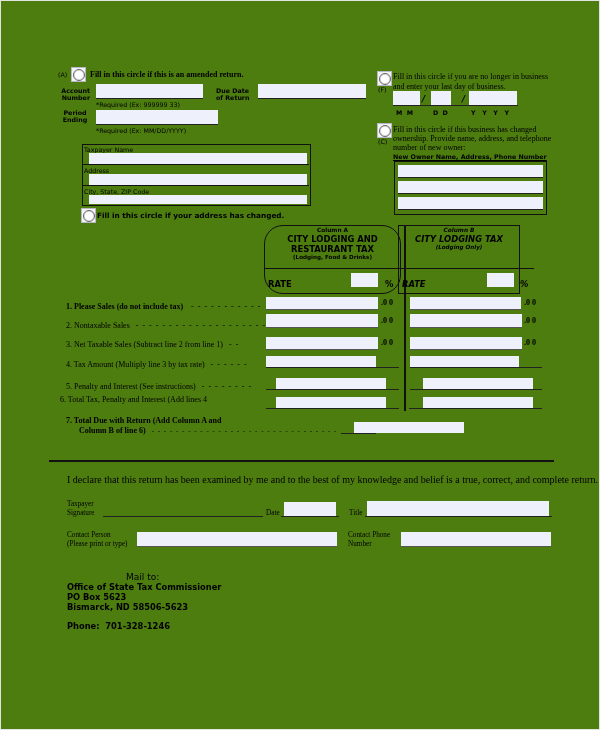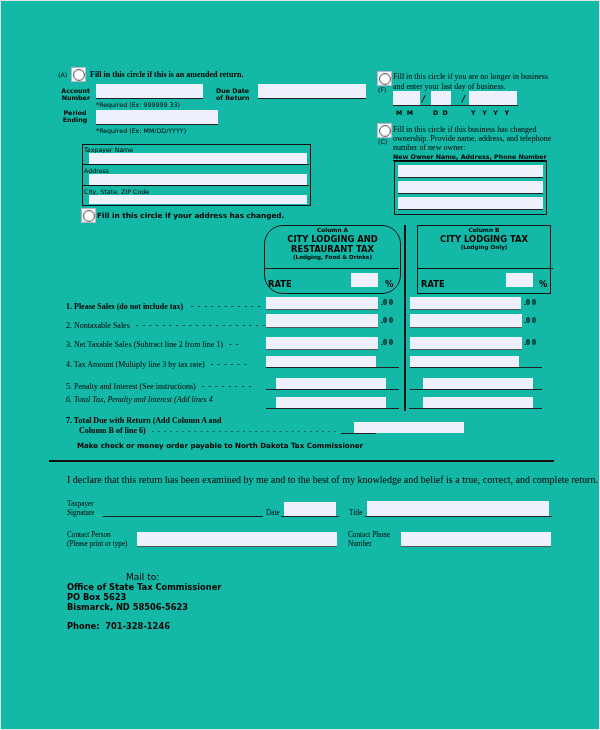--- a/index.html
+++ b/index.html
@@ -1,18 +1,18 @@
 <!DOCTYPE html>
 <html><head>
 <meta charset="utf-8">
 <style>
   * { box-sizing: border-box; margin: 0; padding: 0; }
   html, body { width: 600px; height: 730px; background: #ffffff; overflow: hidden; }
   body { position: relative; font-family: "Liberation Serif", serif; color: #000; }
-  .page { position: absolute; left: 0; top: 0; width: 600px; height: 730px; border: 1px solid #e3e3e3; background: #14b8a6; }
+  .page { position: absolute; left: 0; top: 0; width: 600px; height: 730px; border: 1px solid #e3e3e3; background: #4d7c0f; }
   .abs { position: absolute; }
   .sans { font-family: "DejaVu Sans", sans-serif; }
   .serif { font-family: "Liberation Serif", serif; }
   .b { font-weight: bold; }
   .fill { background: #eef0fc; }
   .line { border-bottom: 1.3px solid #222; }
   .line-gray { border-bottom: 1.5px solid #555; }
   .radio { width: 12px; height: 12px; border-radius: 50%; border: 1px solid #666; background: #fff; box-shadow: inset 0 0 0 1px #ddd; }
   .radio-frame { width: 15px; height: 15px; border: 1px solid #b8b8c8; background: #f3f3f6; display:flex; align-items:center; justify-content:center; }
   .lbl6 { font-size: 6.3px; line-height: 7px; }
@@ -107,21 +107,21 @@
     <div class="sans b" style="text-align:center;font-size:8.4px;line-height:10px;">RESTAURANT TAX</div>
     <div class="sans b" style="text-align:center;font-size:5.6px;line-height:7px;">(Lodging, Food &amp; Drinks)</div>
     <div class="abs" style="left:0;top:42px;width:134px;border-top:1.3px solid #111;"></div>
     <span class="abs sans b" style="left:3px;top:53px;font-size:8.4px;">RATE</span>
     <div class="abs fill" style="left:86px;top:47px;width:27px;height:14px;"></div>
     <span class="abs sans b" style="left:120px;top:53px;font-size:8.4px;">%</span>
   </div>
 
   <div class="abs" style="left:403px;top:224px;width:2px;height:186px;background:#111;"></div>
 
-  <div class="abs box" style="left:416px;top:224px;width:134px;height:69px;">
+  <div class="abs box" style="left:397px;top:224px;width:122px;height:69px;font-style:italic;">
     <div class="sans b" style="text-align:center;font-size:5.8px;line-height:7px;margin-top:1px;">Column B</div>
     <div class="sans b" style="text-align:center;font-size:8.4px;line-height:10px;">CITY LODGING TAX</div>
     <div class="sans b" style="text-align:center;font-size:5.6px;line-height:7px;">(Lodging Only)</div>
     <div class="abs" style="left:0;top:42px;width:135px;border-top:1.3px solid #111;"></div>
     <span class="abs sans b" style="left:3px;top:53px;font-size:8.4px;">RATE</span>
     <div class="abs fill" style="left:88px;top:47px;width:27px;height:14px;"></div>
     <span class="abs sans b" style="left:121px;top:53px;font-size:8.4px;">%</span>
   </div>
 
   <div class="abs serif t8" style="left:65px;top:301px;white-space:nowrap;">
@@ -167,41 +167,40 @@
   <div class="abs serif t8" style="left:65px;top:381px;white-space:nowrap;">
     <span>5.</span>
     <span>Penalty and Interest (See instructions)</span>
     <span class="dots" style="margin-left:4px;">- - - - - - - -</span>
   </div>
   <div class="abs fill" style="left:275px;top:377px;width:110px;height:11px;"></div>
   <div class="abs line" style="left:265px;top:388px;width:133px;height:1px;"></div>
   <div class="abs fill" style="left:422px;top:377px;width:110px;height:11px;"></div>
   <div class="abs line" style="left:409px;top:388px;width:132px;height:1px;"></div>
 
-  <div class="abs serif t8" style="left:65px;top:394px;white-space:nowrap;font-style:italic;">
+  <div class="abs serif t8" style="left:59px;top:394px;white-space:nowrap;">
     <span>6.</span>
     <span>Total Tax, Penalty and Interest (Add lines 4</span>
   </div>
   <div class="abs fill" style="left:275px;top:396px;width:110px;height:11px;"></div>
   <div class="abs line" style="left:265px;top:407px;width:133px;height:1px;"></div>
   <div class="abs fill" style="left:422px;top:396px;width:110px;height:11px;"></div>
   <div class="abs line" style="left:408px;top:407px;width:133px;height:1px;"></div>
 
   <div class="abs serif b t8" style="left:65px;top:415px;white-space:nowrap;">
     <span>7.</span>
     <span>Total Due with Return (Add Column A and</span>
   </div>
   <div class="abs serif t8" style="left:78px;top:425px;white-space:nowrap;">
     <span class="b">Column B of line 6)</span>
     <span class="dots" style="margin-left:4px;font-size:7px;">- - - - - - - - - - - - - - - - - - - - - - - - - - - - - - -</span>
   </div>
   <div class="abs fill" style="left:353px;top:421px;width:110px;height:11px;"></div>
   <div class="abs line" style="left:340px;top:432px;width:35px;height:1px;"></div>
 
-  <span class="abs sans b" style="left:76px;top:440px;font-size:7.1px;white-space:nowrap;">Make check or money order payable to North Dakota Tax Commissioner</span>
 
   <div class="abs" style="left:48px;top:459px;width:505px;height:2px;background:#111;"></div>
 
   <span class="abs serif t8" style="left:66px;top:474px;font-size:10px;white-space:nowrap;">I declare that this return has been examined by me and to the best of my knowledge and belief is a true, correct, and complete return.</span>
 
   <div class="abs serif" style="left:66px;top:499px;font-size:7.2px;line-height:9px;">
     <div>Taxpayer</div>
     <div>Signature</div>
   </div>
   <div class="abs line" style="left:102px;top:515px;width:160px;height:1px;"></div>

